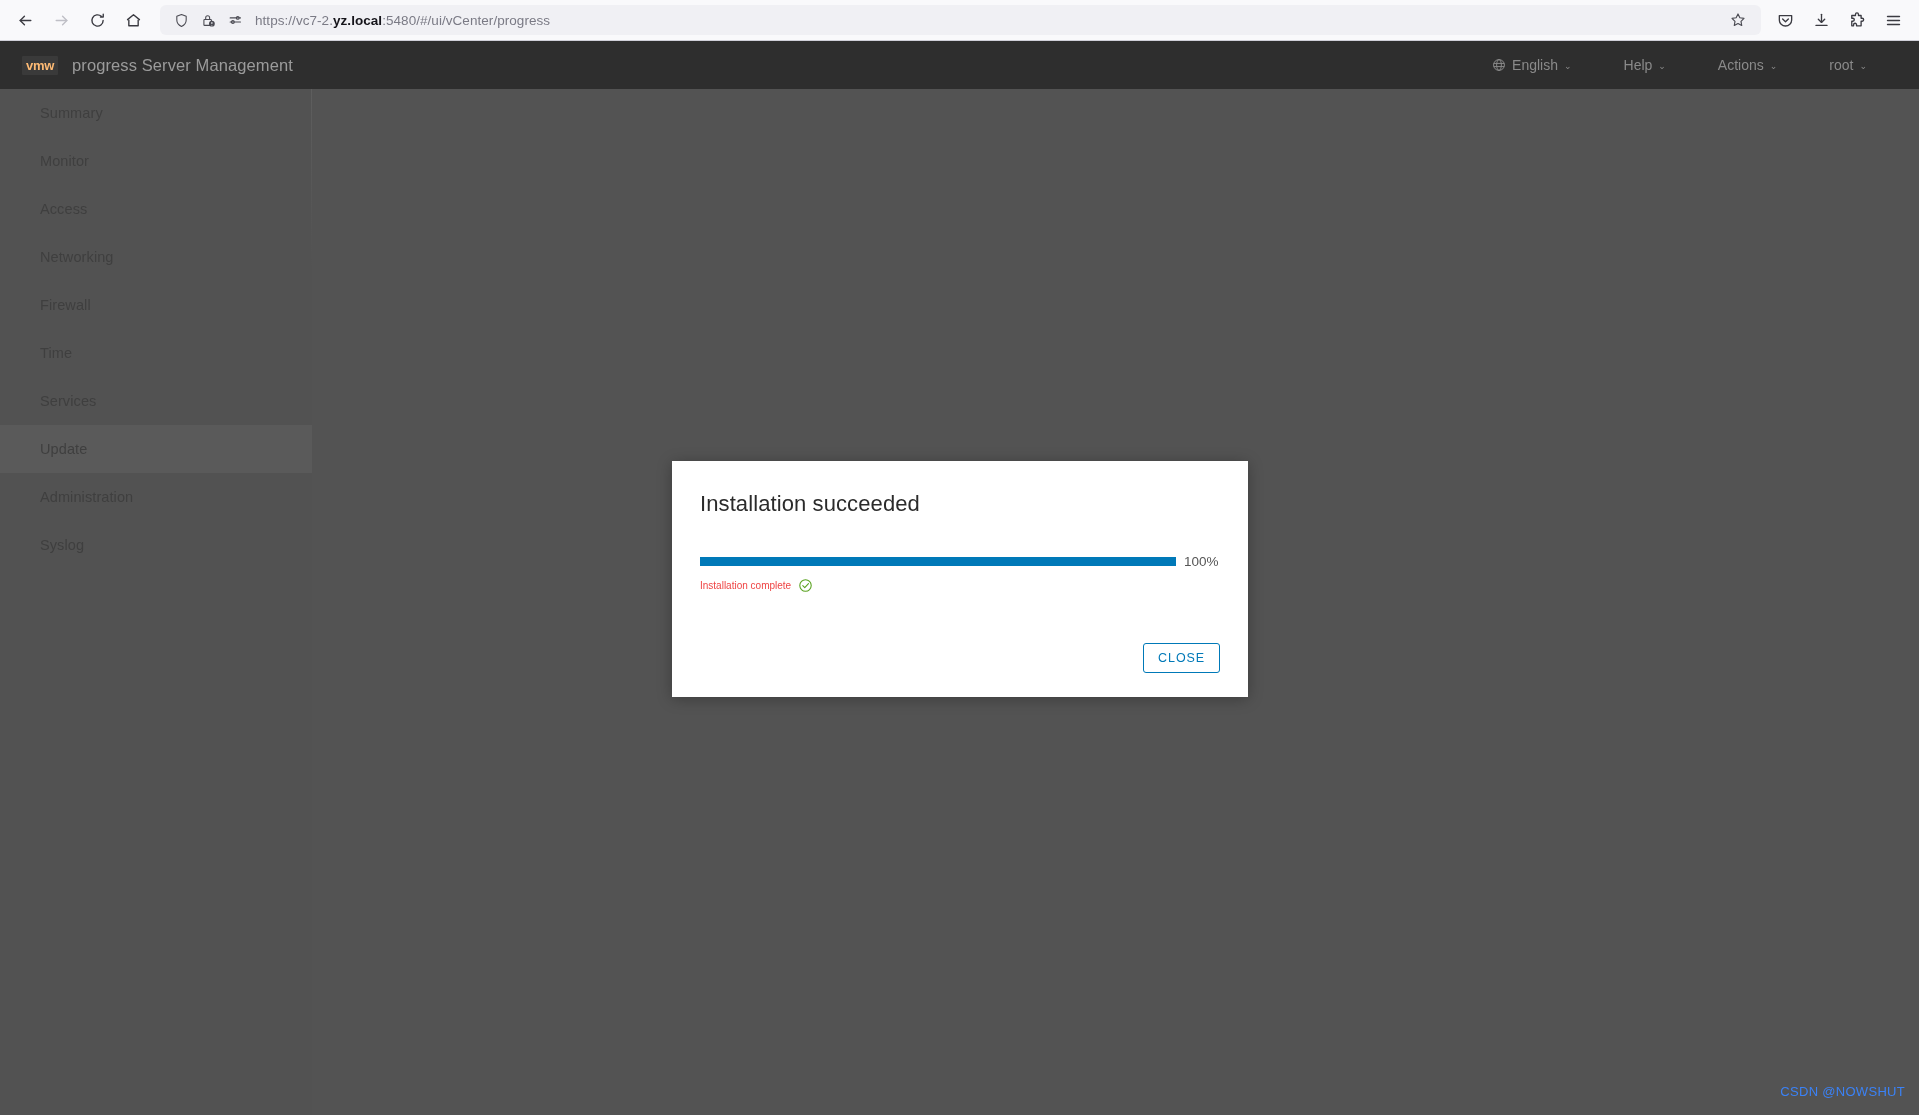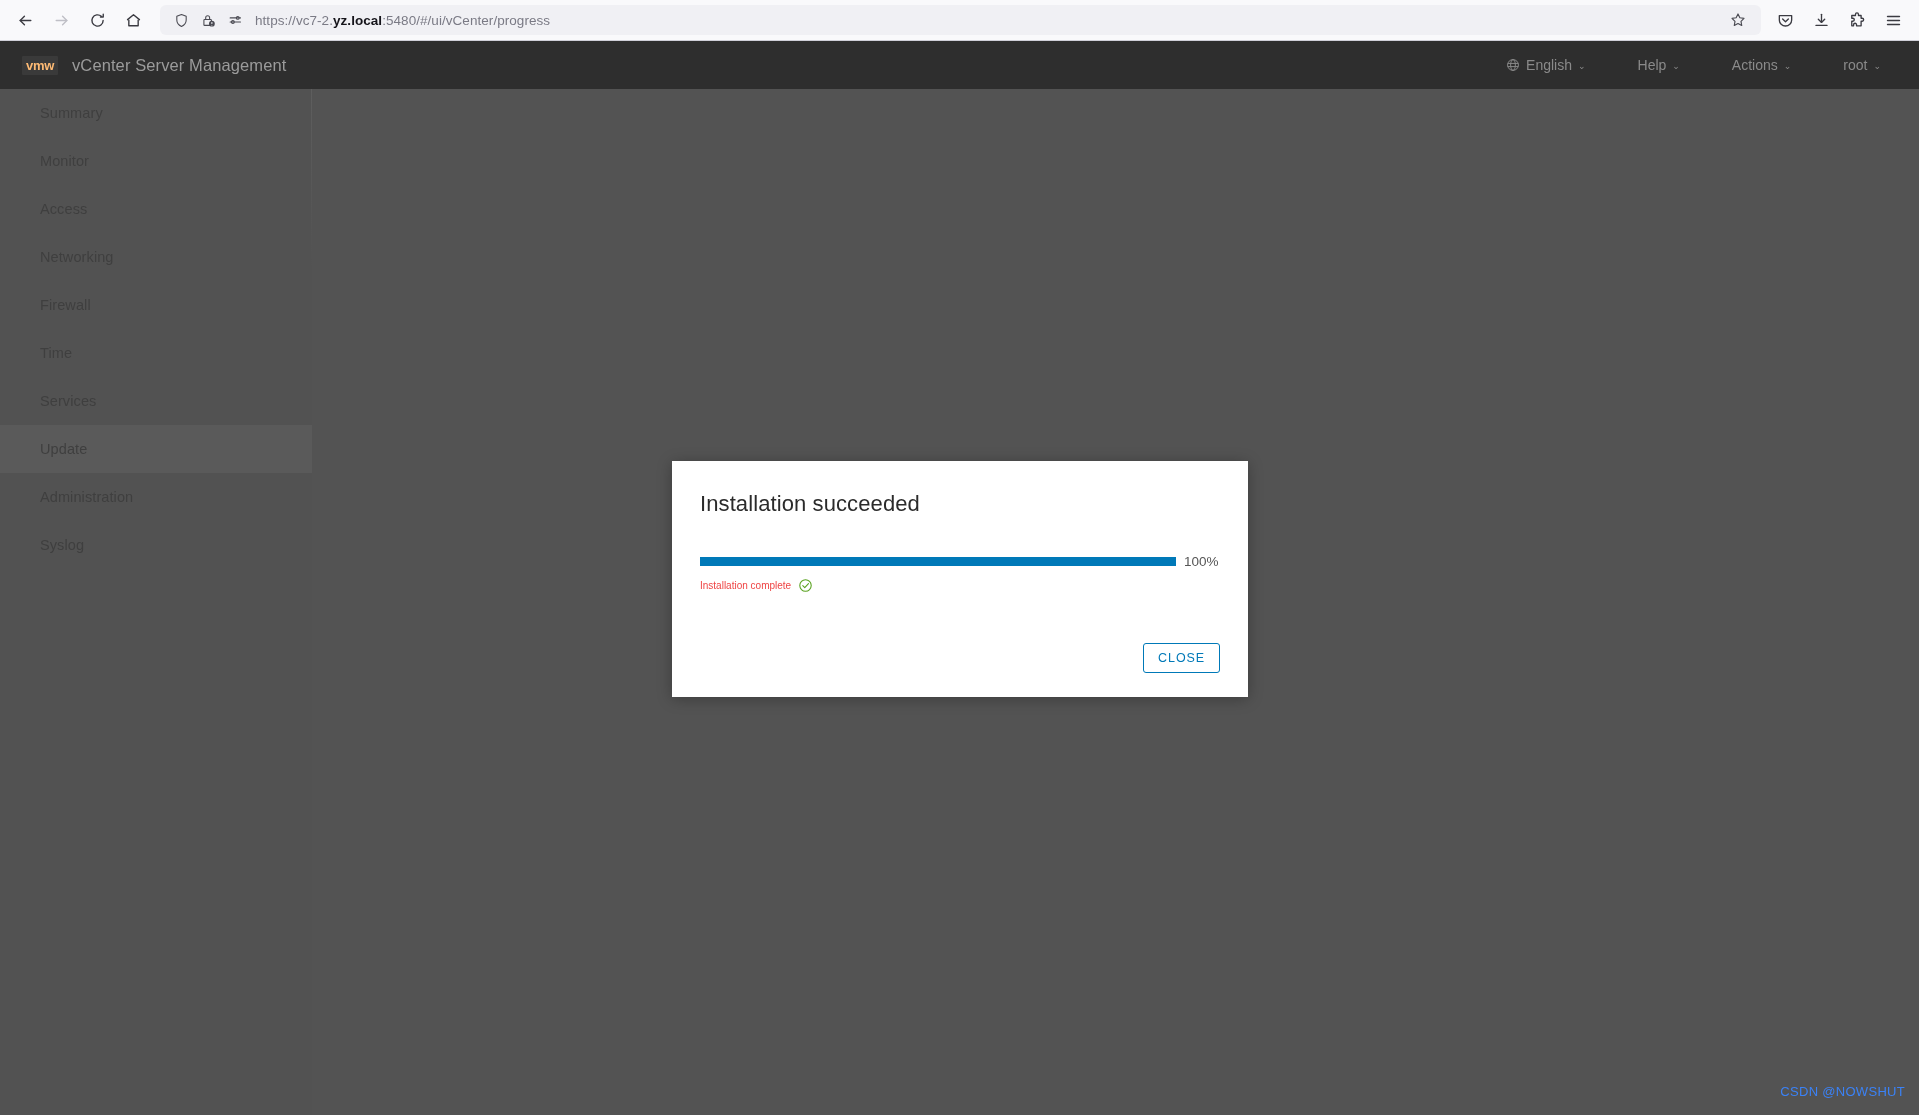--- a/index.html
+++ b/index.html
@@ -132,21 +132,21 @@
   .app-title {
     font-size: 16.5px;
     color: #9b9b9b;
     font-weight: normal;
     letter-spacing: 0.1px;
   }
   .header-spacer { flex: 1; }
   .header-actions {
     display: flex;
     align-items: flex-start;
-    padding-right: 12px;
+    padding-right: 26px;
   }
   .hdr-item {
     display: flex;
     align-items: center;
     gap: 6px;
     font-size: 14px;
     color: #8a8a8a;
     padding: 0 26px;
     height: 48px;
     line-height: 48px;
@@ -384,21 +384,21 @@
           <path d="M2.4 8h11.2"></path>
           <path d="M2.4 11.8h11.2"></path>
       </svg>
     </div>
   </div>
 </div>
 
 <div class="app-header">
   <div class="brand">
     <span class="vmw-logo">vmw</span>
-    <span class="app-title">vCenter Server Management</span>
+    <span class="app-title">progress Server Management</span>
   </div>
   <div class="header-spacer"></div>
   <div class="header-actions">
 
     <div class="hdr-item">
       <span class="globe-icon">
         <svg width="14" height="14" viewBox="0 0 16 16" fill="none" stroke="currentColor" stroke-width="1.1">
           <circle cx="8" cy="8" r="6.2"></circle>
           <ellipse cx="8" cy="8" rx="2.7" ry="6.2"></ellipse>
           <path d="M2 6.2h12M2 9.8h12"></path>

